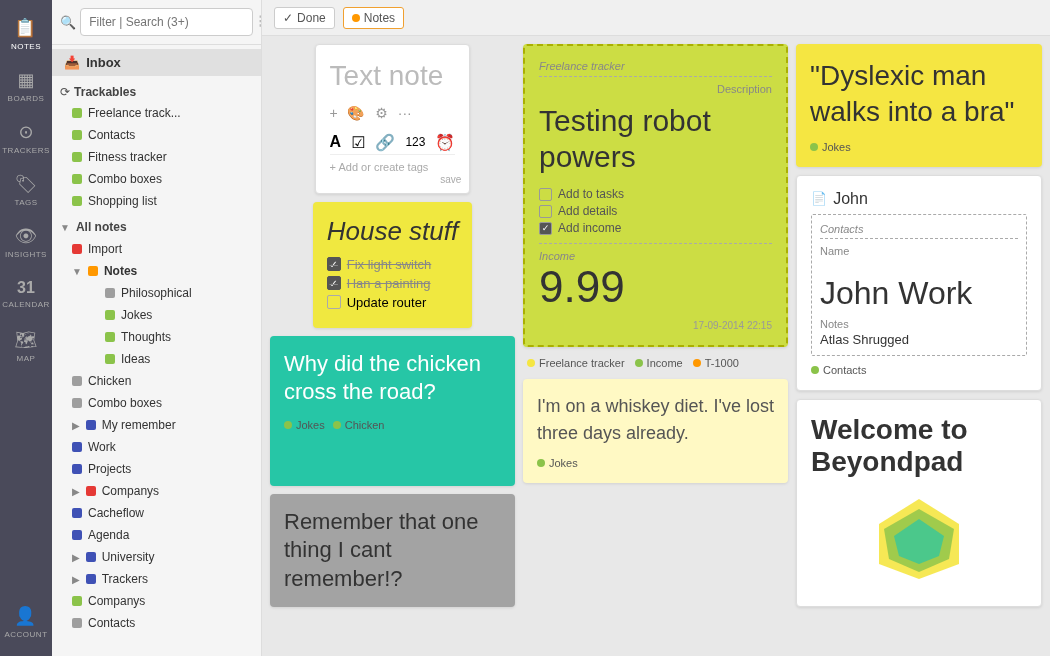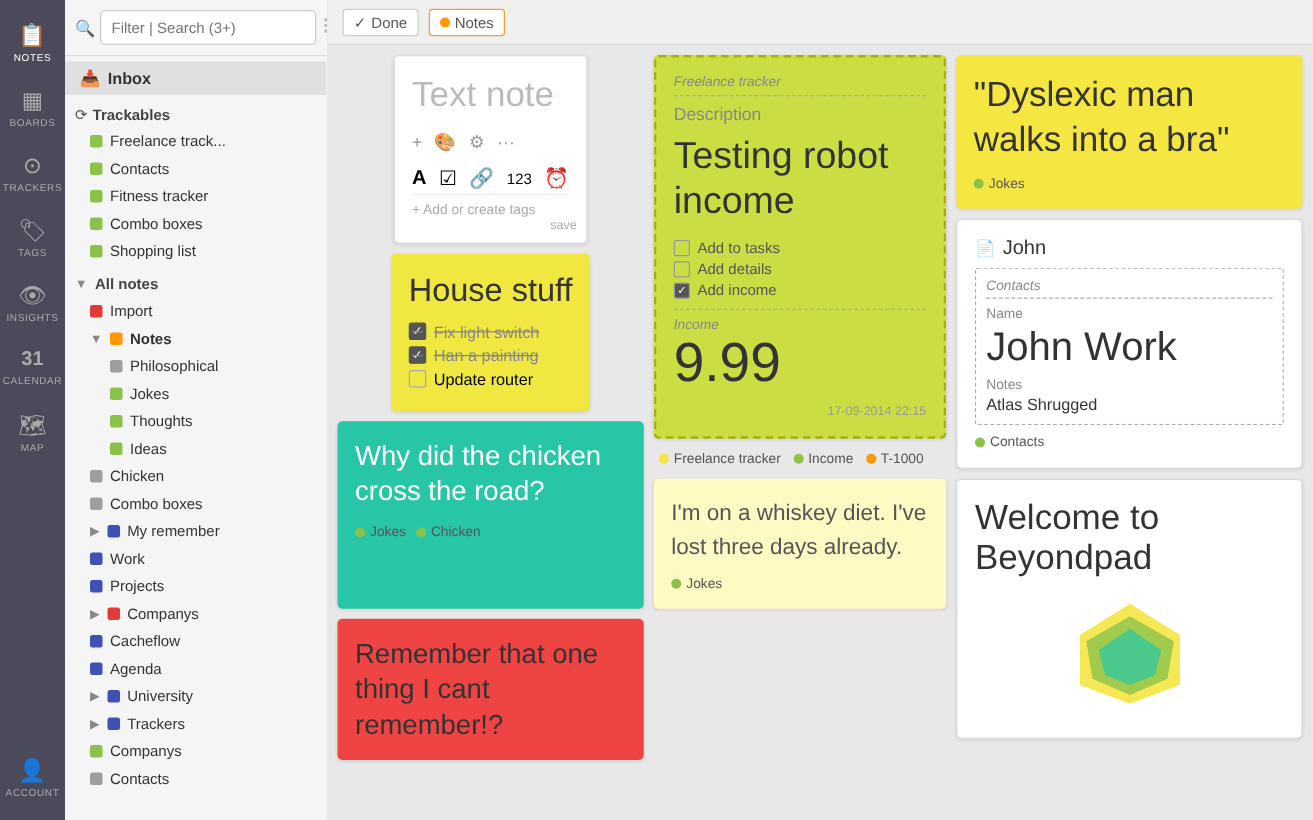--- a/index.html
+++ b/index.html
@@ -68,21 +68,21 @@
       gap: 6px;
     }
     .sidebar-item .dot {
       width: 10px;
       height: 10px;
       border-radius: 2px;
       flex-shrink: 0;
     }
     .sidebar-item .arrow { font-size: 10px; color: #888; }
     .sidebar-indent { padding-left: 20px; }
-    .sidebar-indent2 { padding-left: 36px; }
+    .sidebar-indent2 { padding-left: 53px; }
     .inbox-item { display: flex; align-items: center; padding: 6px 12px; font-size: 13px; cursor: pointer; gap: 6px; color: #333; }
     .inbox-item.active { background: #e0e0e0; }
     .trackables-header { display: flex; align-items: center; padding: 5px 8px 3px 8px; font-size: 12px; color: #555; gap: 4px; cursor: pointer; }
 
     
     .main-area {
       flex: 1;
       display: flex;
       flex-direction: column;
       height: 656px;
@@ -109,67 +109,67 @@
       box-shadow: 0 1px 3px rgba(0,0,0,0.1);
       position: relative;
       min-height: 80px;
     }
     .card-text-note {
       background: #fff;
       border: 1px solid #ddd;
     }
     .card-yellow { background: #f0e840; }
     .card-teal { background: #26c6a6; }
-    .card-orange { background: #ef4444; }
+    .card-orange { background: #a3a3a3; }
     .card-bright-yellow { background: #f5e642; }
     .card-light-yellow { background: #fff9c4; }
 
     .card-title { font-size: 28px; font-weight: 300; color: #bbb; line-height: 1.2; margin-bottom: 8px; }
     .card-toolbar { display: flex; gap: 10px; align-items: center; padding: 4px 0; margin-bottom: 6px; }
     .card-toolbar .tool { font-size: 14px; color: #999; cursor: pointer; }
     .card-toolbar-row2 { display: flex; gap: 10px; align-items: center; padding: 2px 0; }
     .add-tags { font-size: 11px; color: #aaa; padding: 6px 0; border-top: 1px solid #eee; }
 
-    .house-title { font-size: 26px; font-weight: 400; color: #333; margin-bottom: 10px; }
+    .house-title { font-size: 26px; font-weight: 400; color: #333; margin-bottom: 10px; font-style: italic; }
     .checklist-item { display: flex; align-items: center; gap: 6px; margin-bottom: 4px; font-size: 13px; }
     .checklist-item.done { text-decoration: line-through; color: #888; }
     .check-icon { width: 14px; height: 14px; border: 1px solid #aaa; border-radius: 2px; flex-shrink: 0; display: flex; align-items: center; justify-content: center; font-size: 10px; }
     .check-icon.checked { background: #555; color: #fff; border-color: #555; }
 
     .card-footer { display: flex; gap: 8px; align-items: center; margin-top: 10px; }
     .tag-dot { width: 8px; height: 8px; border-radius: 50%; display: inline-block; }
 
     .freelance-label { font-size: 11px; color: #888; font-style: italic; border-bottom: 1px dashed #aaa; padding-bottom: 4px; margin-bottom: 6px; }
-    .freelance-desc { font-size: 14px; color: #888; margin-bottom: 8px; }
+    .freelance-desc { font-size: 11px; color: #888; margin-bottom: 8px; text-align: right; }
     .freelance-title { font-size: 30px; font-weight: 300; color: #333; line-height: 1.2; margin-bottom: 12px; }
     .freelance-tasks { margin-bottom: 8px; }
     .task-item { display: flex; align-items: center; gap: 6px; font-size: 12px; color: #555; margin-bottom: 3px; }
     .task-check { width: 13px; height: 13px; border: 1px solid #999; border-radius: 2px; }
     .task-check.done { background: #555; }
 
     .income-section { border-top: 1px dashed #aaa; padding-top: 6px; }
     .income-label { font-size: 11px; color: #888; font-style: italic; }
     .income-value { font-size: 44px; font-weight: 300; color: #333; }
     .card-timestamp { font-size: 10px; color: #999; text-align: right; margin-top: 8px; }
     .tag-item { display: flex; align-items: center; gap: 4px; font-size: 11px; color: #555; }
 
     .dyslexic-title { font-size: 28px; font-weight: 400; color: #333; line-height: 1.3; margin-bottom: 10px; }
     .contact-label { font-size: 11px; font-style: italic; color: #888; border-bottom: 1px dashed #aaa; padding-bottom: 3px; margin-bottom: 6px; }
-    .contact-name-label { font-size: 11px; color: #888; margin-bottom: 2px; }
+    .contact-name-label { font-size: 11px; color: #888; margin-bottom: 18px; }
     .contact-name { font-size: 32px; font-weight: 300; color: #333; }
     .contact-notes-label { font-size: 11px; color: #888; margin-top: 6px; margin-bottom: 2px; }
     .contact-notes-val { font-size: 13px; color: #333; }
 
     .john-card { background: #fff; border: 1px solid #ddd; }
 
     .chicken-title { font-size: 22px; font-weight: 400; color: #fff; line-height: 1.3; }
     .whiskey-text { font-size: 18px; color: #555; line-height: 1.5; }
     .remember-title { font-size: 22px; font-weight: 400; color: #333; line-height: 1.3; }
 
-    .welcome-title { font-size: 28px; font-weight: 400; color: #333; margin-bottom: 8px; }
+    .welcome-title { font-size: 28px; font-weight: 700; color: #333; margin-bottom: 8px; }
     .done-btn { font-size: 12px; color: #555; padding: 3px 8px; border: 1px solid #ccc; background: #fff; border-radius: 3px; cursor: pointer; display: flex; align-items: center; gap: 4px; }
     .notes-btn { font-size: 12px; color: #555; padding: 3px 8px; border: 1px solid #f0a030; background: #fff; border-radius: 3px; cursor: pointer; display: flex; align-items: center; gap: 4px; }
 
     .col1 { display: flex; flex-direction: column; gap: 8px; align-items: center; }
     .col2 { display: flex; flex-direction: column; gap: 8px; }
     .col3 { display: flex; flex-direction: column; gap: 8px; }
 
     .save-btn { position: absolute; right: 8px; bottom: 8px; font-size: 10px; color: #aaa; }
 
     .contacts-dashed { border: 1px dashed #aaa; padding: 8px; border-radius: 2px; }
@@ -405,26 +405,26 @@
           </div>
         </div>
       </div>
 
       <div class="card card-orange">
         <div class="remember-title">Remember that one thing I cant remember!?</div>
       </div>
 
     </div>
 
-    <div class="col2" style="width:234px;flex-shrink:0;">
+    <div class="col2" style="width:265px;flex-shrink:0;">
 
       <div class="card" style="background:#ccdd44;border:2px dashed #aab000;">
         <div class="freelance-label">Freelance tracker</div>
         <div class="freelance-desc">Description</div>
-        <div class="freelance-title">Testing robot income</div>
+        <div class="freelance-title">Testing robot powers</div>
         <div class="freelance-tasks">
           <div class="task-item">
             <div class="task-check"></div>
             <span>Add to tasks</span>
           </div>
           <div class="task-item">
             <div class="task-check"></div>
             <span>Add details</span>
           </div>
           <div class="task-item">

